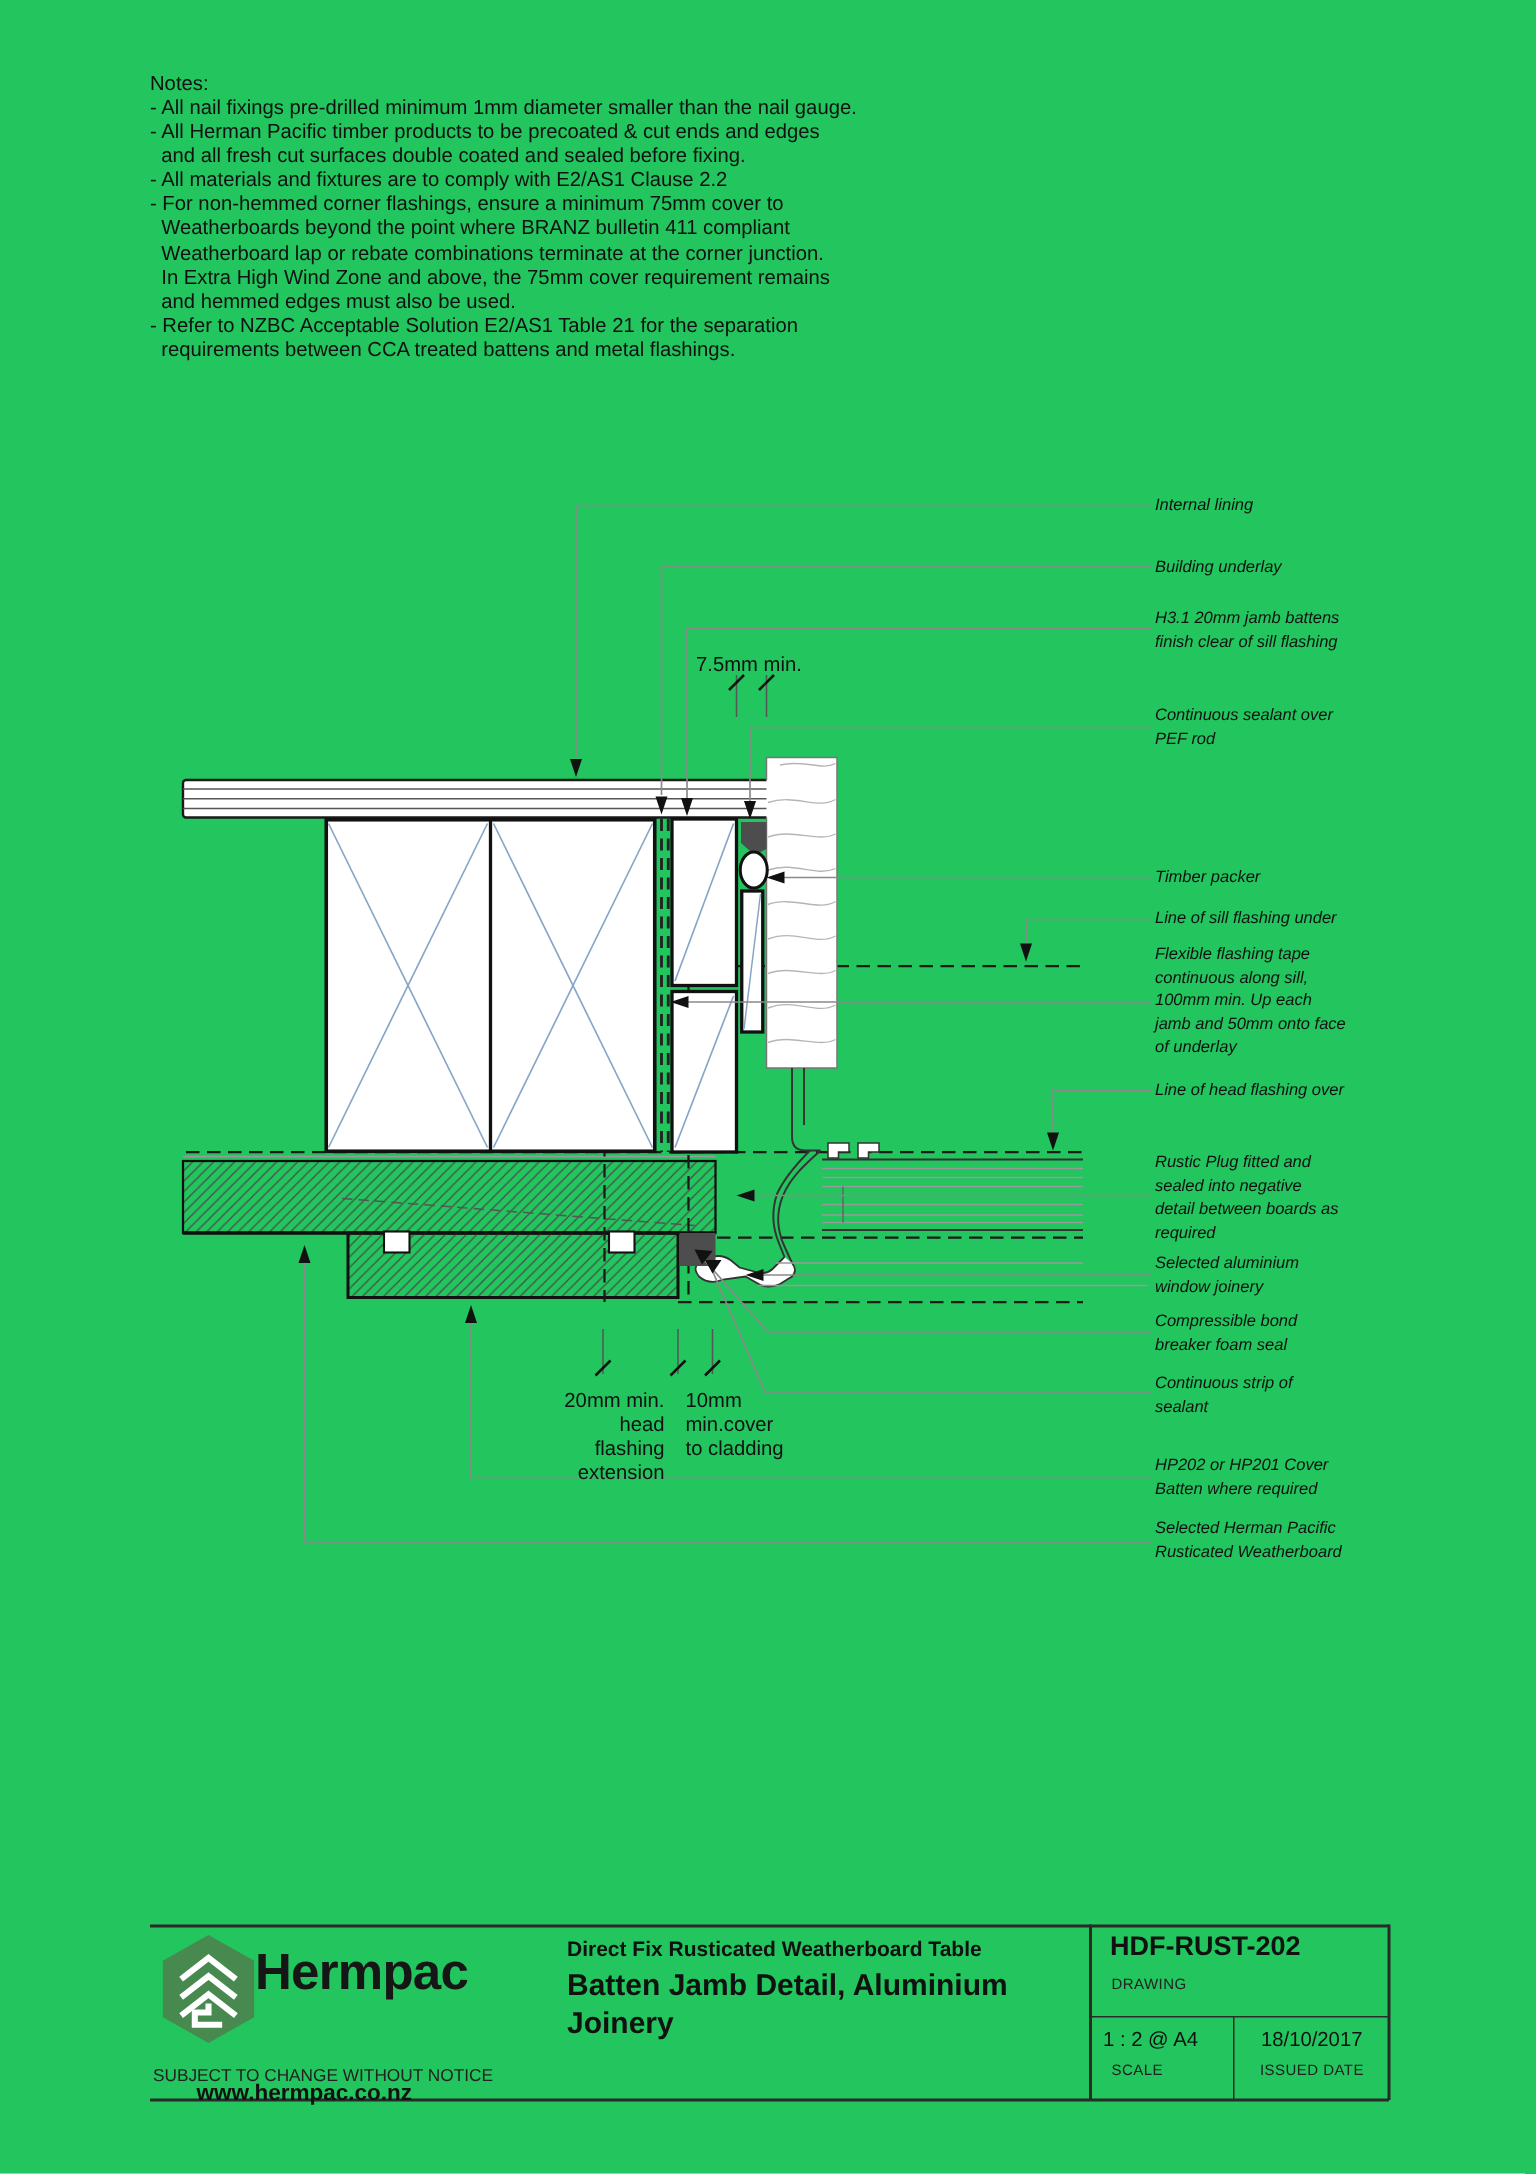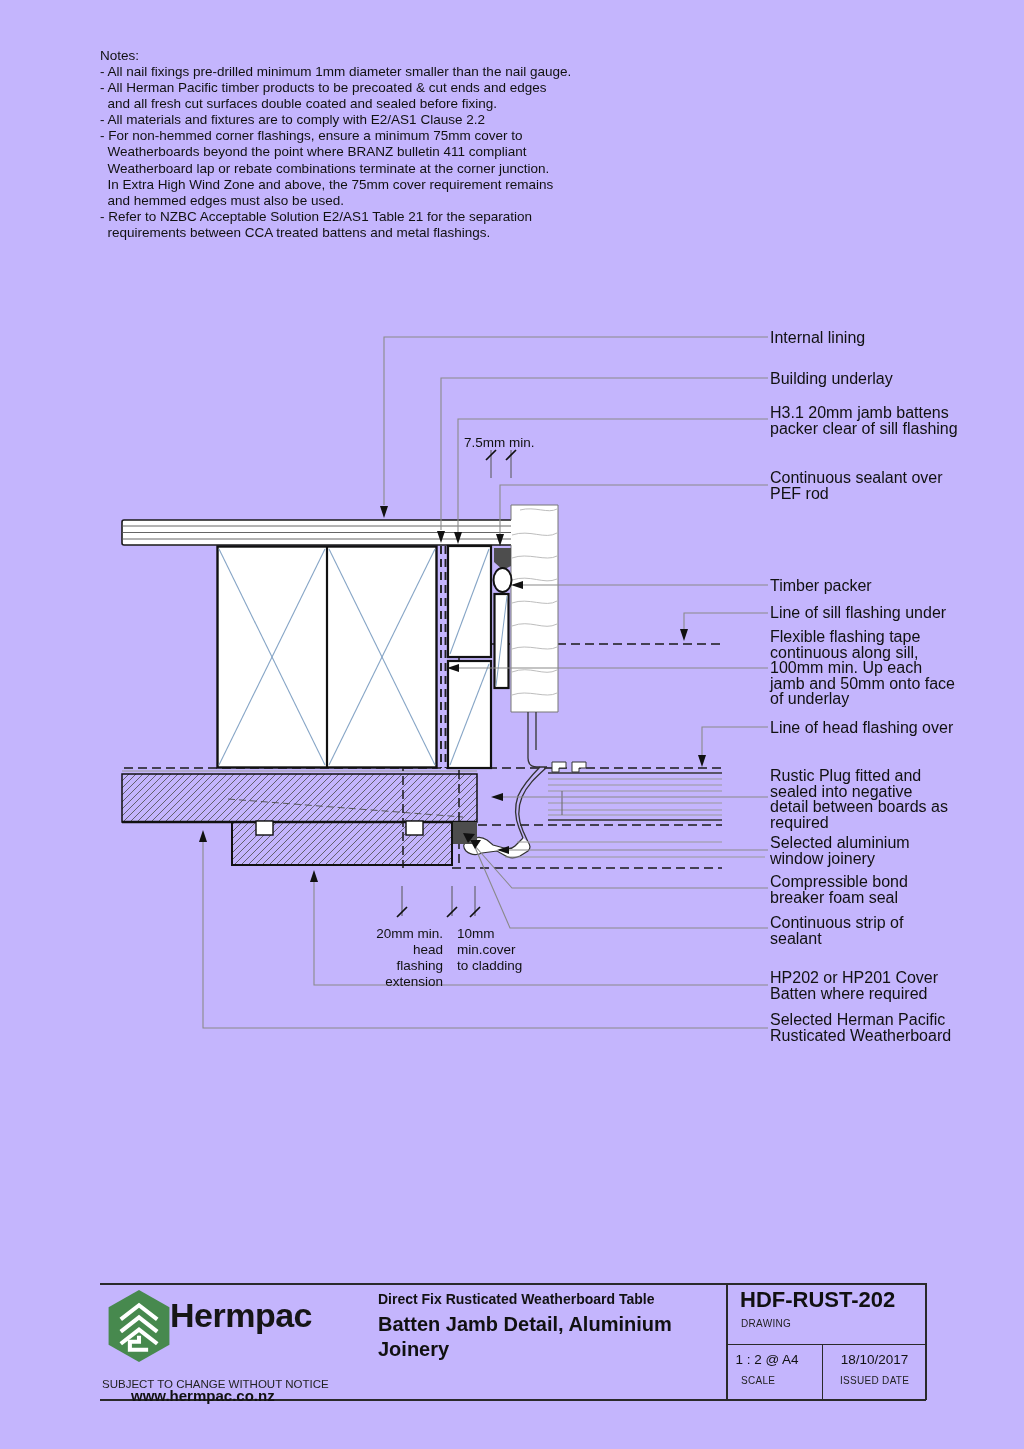--- a/index.html
+++ b/index.html
@@ -1,33 +1,33 @@
 <!DOCTYPE html>
 <html><head>
 <meta charset="utf-8">
 <style>
   html,body{margin:0;padding:0;background:#e8e8e8;}
   .sheet{
-    position:relative;width:1024px;height:1449px;background:#c4b5fd;
+    position:relative;width:1024px;height:1449px;background:#22c55e;
     font-family:"Liberation Sans","DejaVu Sans",sans-serif;color:#111;
     overflow:hidden;margin:0 auto;
   }
   .abs{position:absolute;}
   .notes-title{left:100px;top:48px;font-size:13.5px;}
   .notes-body{left:100px;top:64px;font-size:13.5px;line-height:16.1px;white-space:pre-wrap;}
-  .callout{left:770px;width:172px;font-size:16px;line-height:15.6px;white-space:pre;color:#111;}
+  .callout{left:770px;width:172px;font-size:11px;line-height:15.6px;white-space:pre;color:#111;font-style:italic;}
   svg text{font-family:"Liberation Sans","DejaVu Sans",sans-serif;}
   
   .tb-line{background:#2a2a2a;position:absolute;}
   .brand{left:170px;top:1296px;font-size:34px;font-weight:bold;color:#161616;letter-spacing:-0.5px;}
   .website{left:131px;top:1351px;font-size:15px;font-weight:bold;margin-top:36px;}
   .notice{left:102px;top:1378px;font-size:11.5px;color:#222;text-align:right;}
   .system{left:378px;top:1291px;font-size:14px;font-weight:bold;}
   .dtitle{left:378px;top:1312px;width:370px;font-size:20px;font-weight:bold;line-height:25px;}
-  .dnum{left:740px;top:1287px;font-size:22px;font-weight:bold;}
+  .dnum{left:740px;top:1287px;font-size:18px;font-weight:bold;}
   .small-lbl{font-size:10px;color:#222;letter-spacing:0.3px;}
   .cellval{font-size:13.5px;text-align:center;}
 </style>
 </head>
 <body>
 
 <div class="sheet">
 
   <div class="abs notes-title">Notes:</div>
   <div class="abs notes-body">- All nail fixings pre-drilled minimum 1mm diameter smaller than the nail gauge.
@@ -212,21 +212,21 @@
       <path d="M402,886 V916 M452,886 V916 M475,886 V916" stroke="#555" stroke-width="1" fill="none"></path>
       <path d="M397,917 L407,907 M447,917 L457,907 M470,917 L480,907" stroke="#111" stroke-width="1.7" fill="none"></path>
       <text x="443" y="938" font-size="13.5" fill="#111" text-anchor="end"><tspan x="443">20mm min.</tspan><tspan x="443" dy="16">head</tspan><tspan x="443" dy="16">flashing</tspan><tspan x="443" dy="16">extension</tspan></text>
       <text x="457" y="938" font-size="13.5" fill="#111"><tspan x="457">10mm</tspan><tspan x="457" dy="16">min.cover</tspan><tspan x="457" dy="16">to cladding</tspan></text>
     </g>
   </svg>
 
   <div class="abs callout" style="top:330px">Internal lining</div>
   <div class="abs callout" style="top:371px">Building underlay</div>
   <div class="abs callout" style="top:405px">H3.1 20mm jamb battens
-packer clear of sill flashing</div>
+finish clear of sill flashing</div>
   <div class="abs callout" style="top:470px">Continuous sealant over
 PEF rod</div>
   <div class="abs callout" style="top:578px">Timber packer</div>
   <div class="abs callout" style="top:605px">Line of sill flashing under</div>
   <div class="abs callout" style="top:629px">Flexible flashing tape
 continuous along sill,
 100mm min. Up each
 jamb and 50mm onto face
 of underlay</div>
   <div class="abs callout" style="top:720px">Line of head flashing over</div>

